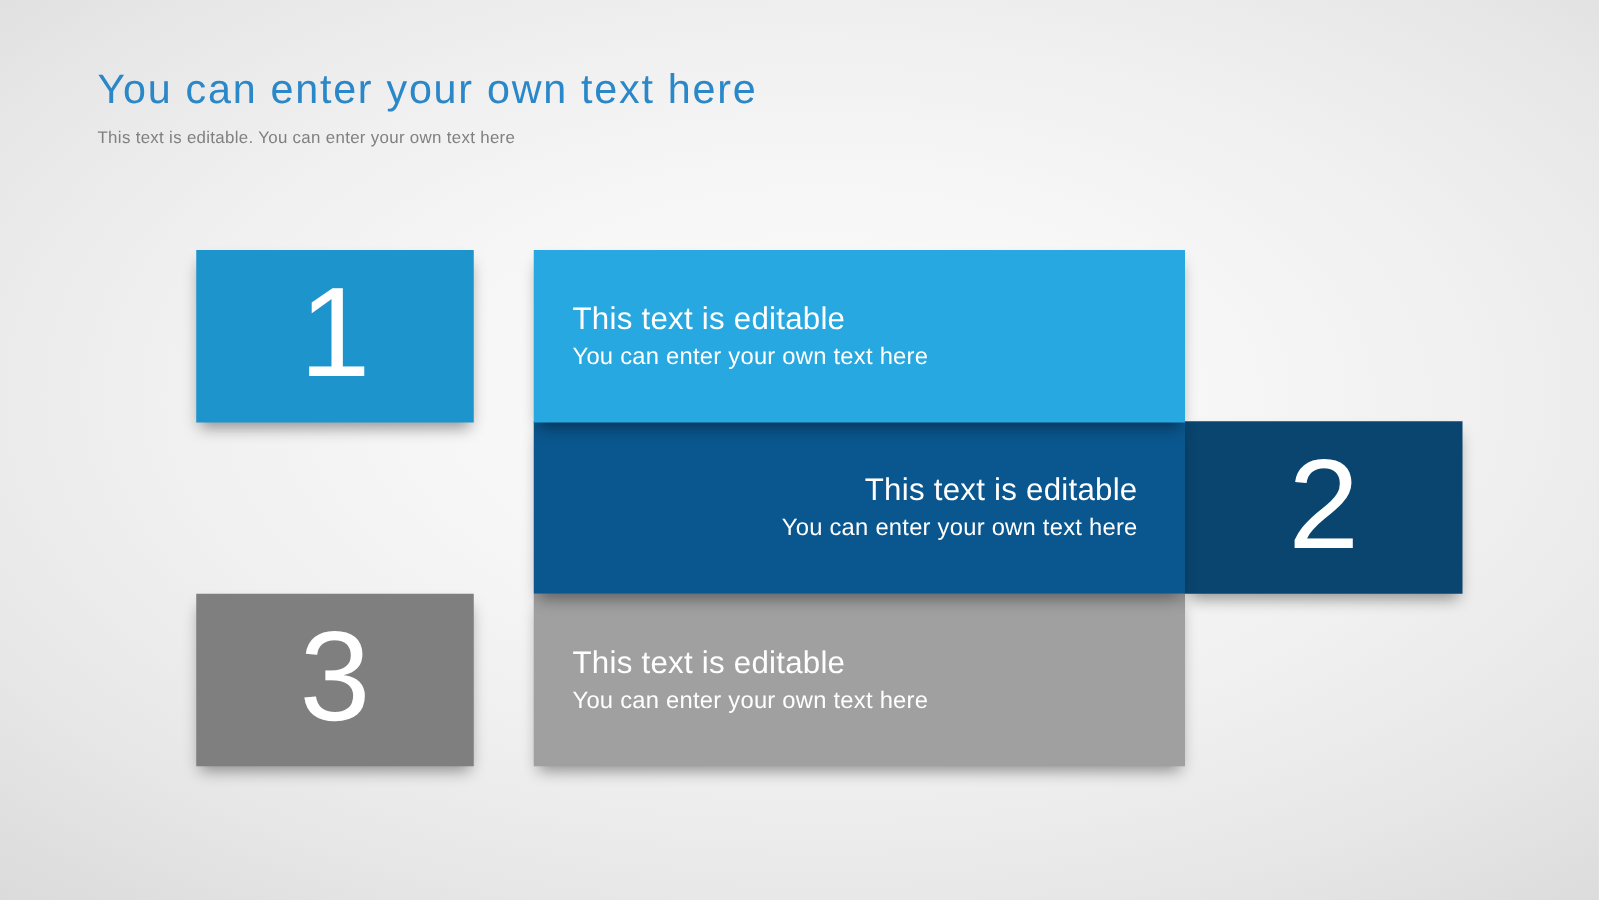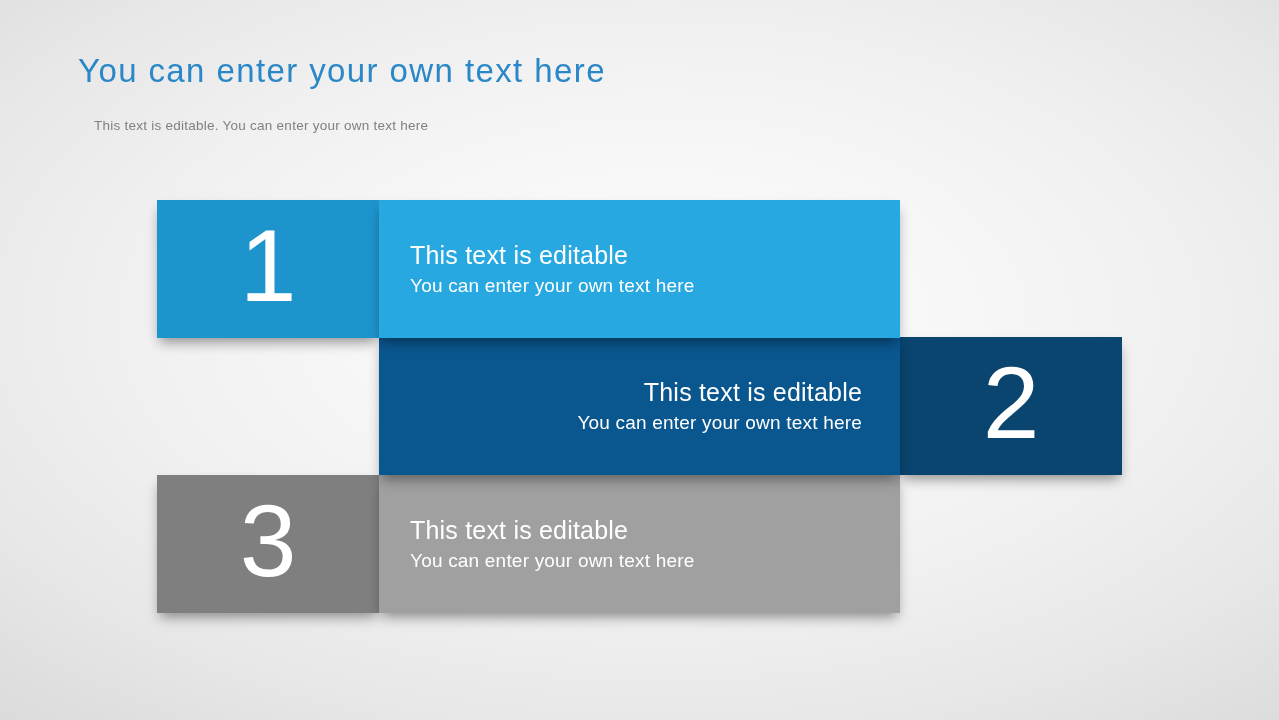--- a/index.html
+++ b/index.html
@@ -41,21 +41,21 @@
   .slide-title {
     margin: 0;
     font-size: 33px;
     font-weight: normal;
     letter-spacing: 1.4px;
     color: #2a87c8;
     line-height: 42px;
     white-space: nowrap;
   }
   .slide-subtitle {
-    margin: 16px;
+    margin: 0;
     padding-top: 9px;
     font-size: 13.5px;
     font-weight: normal;
     letter-spacing: 0.25px;
     color: #808080;
     line-height: 18px;
     white-space: nowrap;
   }
 
   
@@ -86,20 +86,21 @@
 
   .text-box {
     position: relative;
     width: 521px;
     height: 138px;
     box-shadow: 0 7px 12px -3px rgba(0,0,0,0.42);
     display: flex;
     flex-direction: column;
     justify-content: center;
     box-sizing: border-box;
+    margin-left: 48px;
   }
   .text-box .line1 {
     font-size: 25px;
     font-weight: normal;
     color: #ffffff;
     line-height: 32px;
     letter-spacing: 0.2px;
     white-space: nowrap;
   }
   .text-box .line2 {

